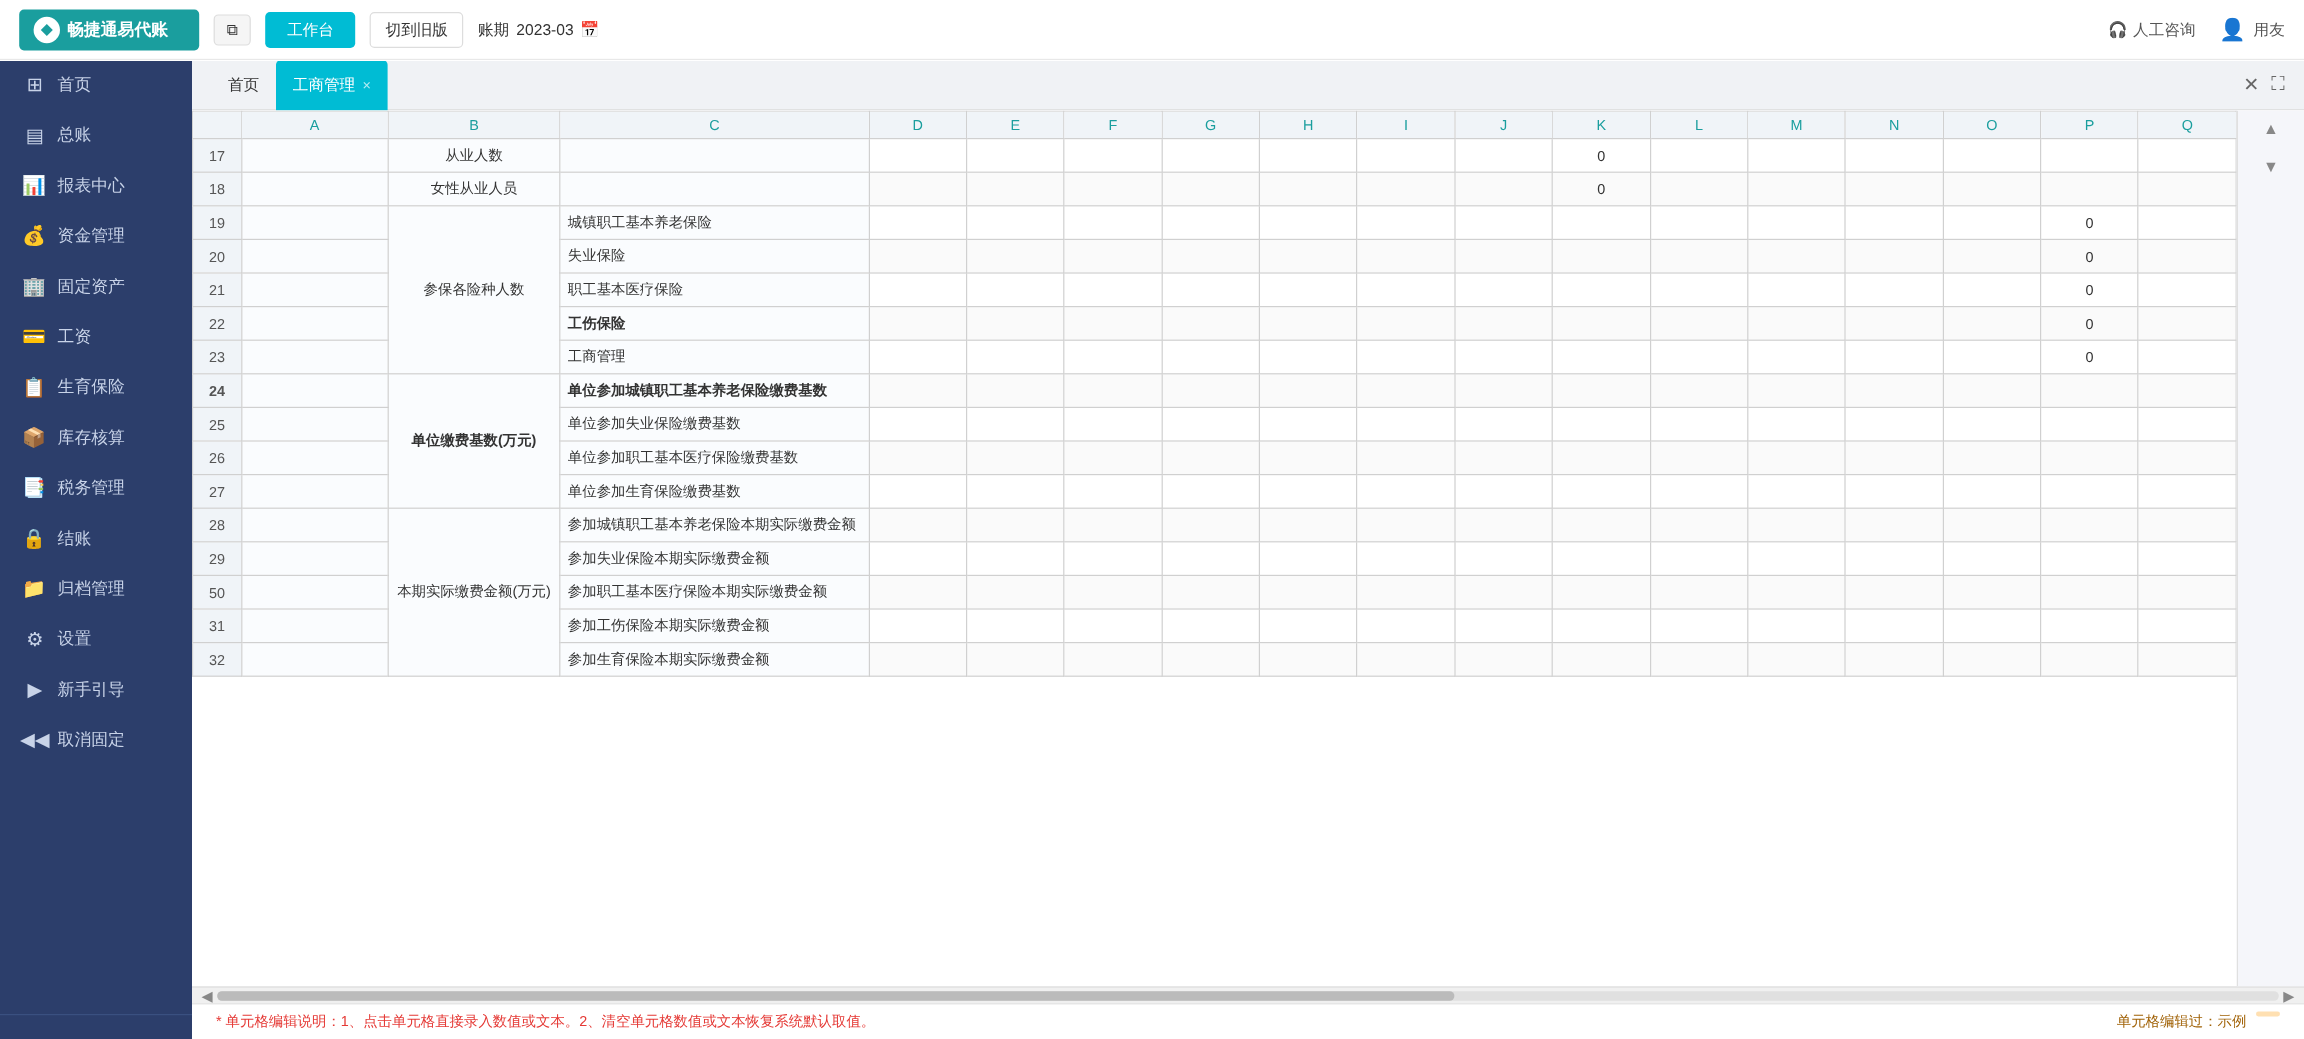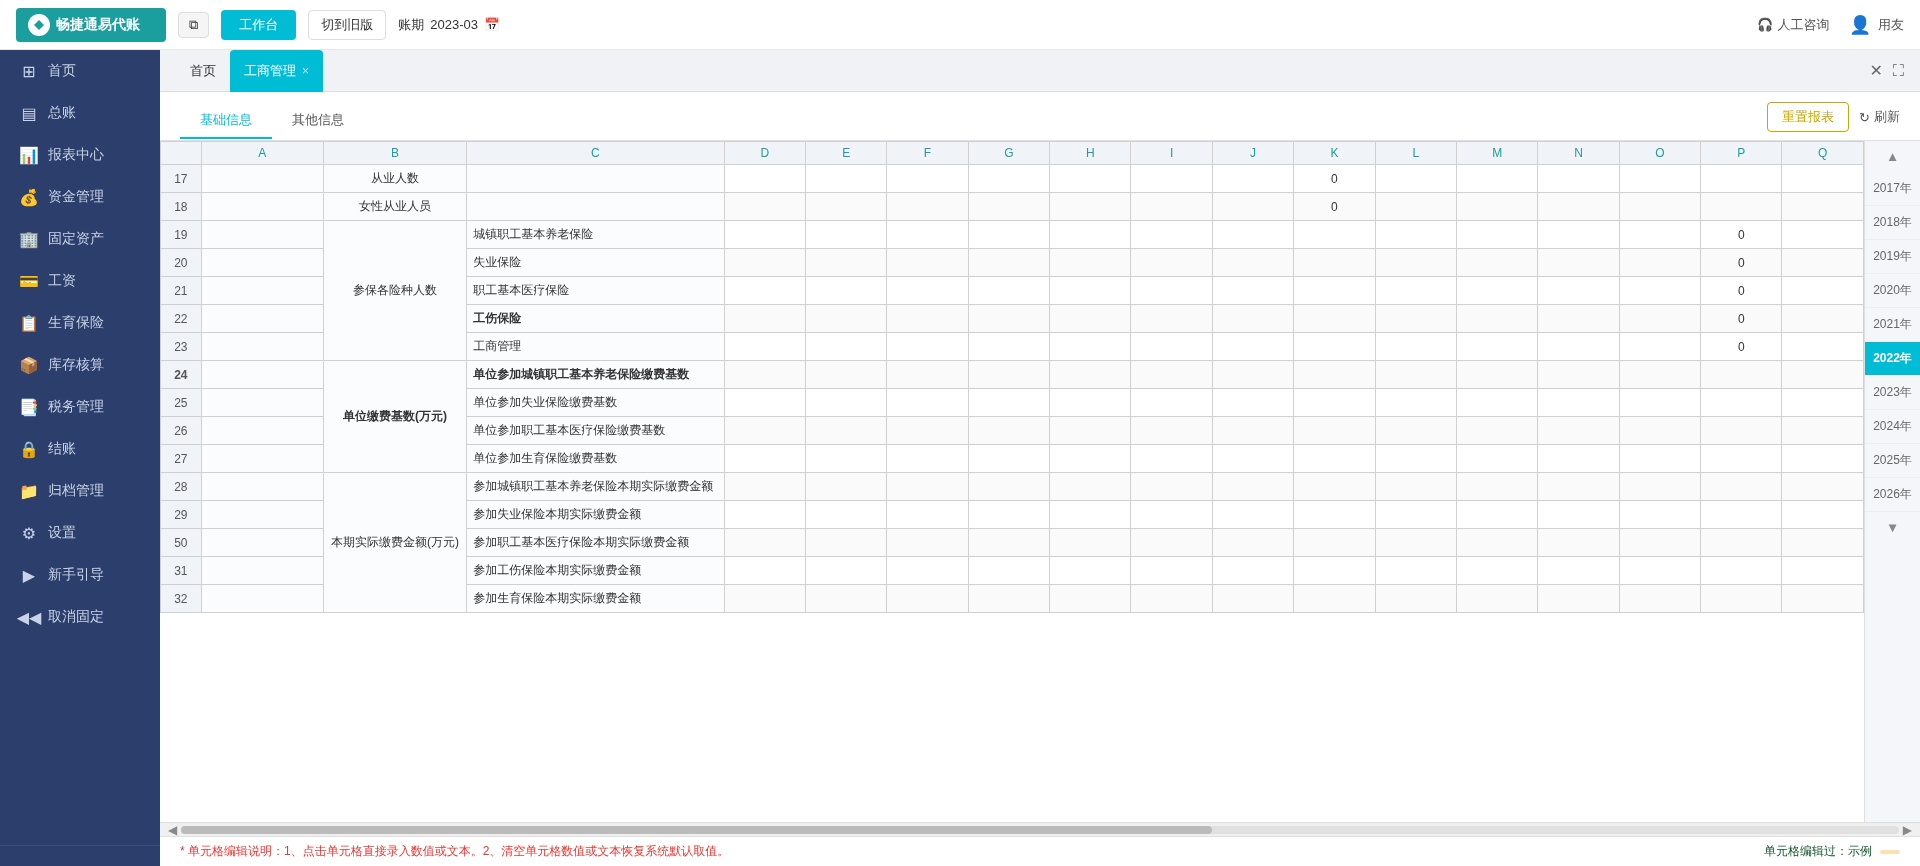--- a/index.html
+++ b/index.html
@@ -330,23 +330,23 @@
       border-top: 1px solid #e0e0e0;
       padding: 6px 20px;
       display: flex;
       align-items: center;
       font-size: 12px;
       color: #e53935;
       gap: 20px;
     }
     .status-right {
       margin-left: auto;
-      color: #14532d;
-      display: flex;
-      align-items: center;
+      color: #a16207;
+      display: flex;
+      align-items: flex-start;
       gap: 8px;
     }
     .edit-example {
       background: #ffe0b2;
       padding: 2px 10px;
       border-radius: 2px;
       color: #333;
     }
 
     
@@ -498,35 +498,20 @@
         <span class="tab-close">×</span>
       </div>
       <div class="tab-controls">
         <button class="tab-ctrl-btn">✕</button>
         <button class="tab-ctrl-btn">⛶</button>
       </div>
     </div>
 
     <div class="page-content">
 
-      <div class="sub-tab-bar">
-        <div class="sub-tab active">
-          <span>基础信息</span>
-        </div>
-        <div class="sub-tab">
-          <span>其他信息</span>
-        </div>
-        <div class="sub-tab-actions">
-          <button class="reset-btn">重置报表</button>
-          <button class="refresh-btn">
-            <span>↻</span>
-            <span>刷新</span>
-          </button>
-        </div>
-      </div>
 
       <div class="spreadsheet-container">
         <div class="spreadsheet-inner">
           <table class="sheet">
             <thead>
               <tr id="col-header-row">
                   <th class="row-num-header" style="width: 40px;"></th>
                   <th style="width: 120px;">A</th>
                   <th style="width: 140px;">B</th>
                   <th style="width: 200px;">C</th>
@@ -855,32 +840,20 @@
                   <td class="data-col" style="width: 75px; text-align: center;"></td>
                   <td class="data-col" style="width: 75px; text-align: center;"></td>
                   <td class="data-col" style="width: 75px; text-align: center;"></td>
                 </tr>
               </tbody>
           </table>
         </div>
 
         <div class="year-panel">
           <button class="year-nav-btn">▲</button>
-          <div id="year-items">
-              <div class="year-item">2017年</div>
-              <div class="year-item">2018年</div>
-              <div class="year-item">2019年</div>
-              <div class="year-item">2020年</div>
-              <div class="year-item">2021年</div>
-              <div class="year-item active">2022年</div>
-              <div class="year-item">2023年</div>
-              <div class="year-item">2024年</div>
-              <div class="year-item">2025年</div>
-              <div class="year-item">2026年</div>
-            </div>
           <button class="year-nav-btn">▼</button>
         </div>
       </div>
 
       <div class="h-scroll-bar">
         <button class="h-scroll-arrow">◀</button>
         <div class="h-scroll-track">
           <div class="h-scroll-thumb"></div>
         </div>
         <button class="h-scroll-arrow">▶</button>

